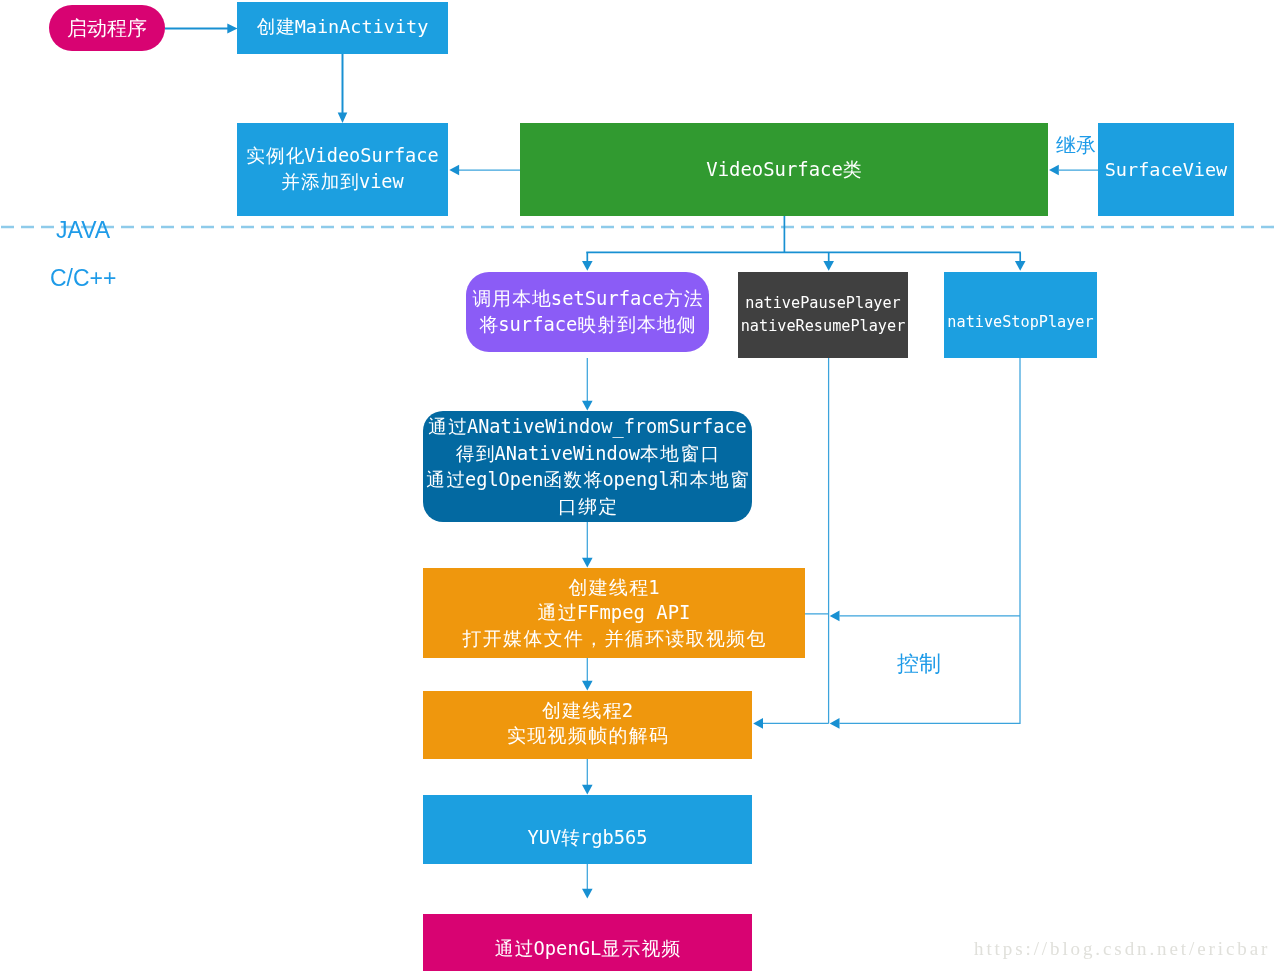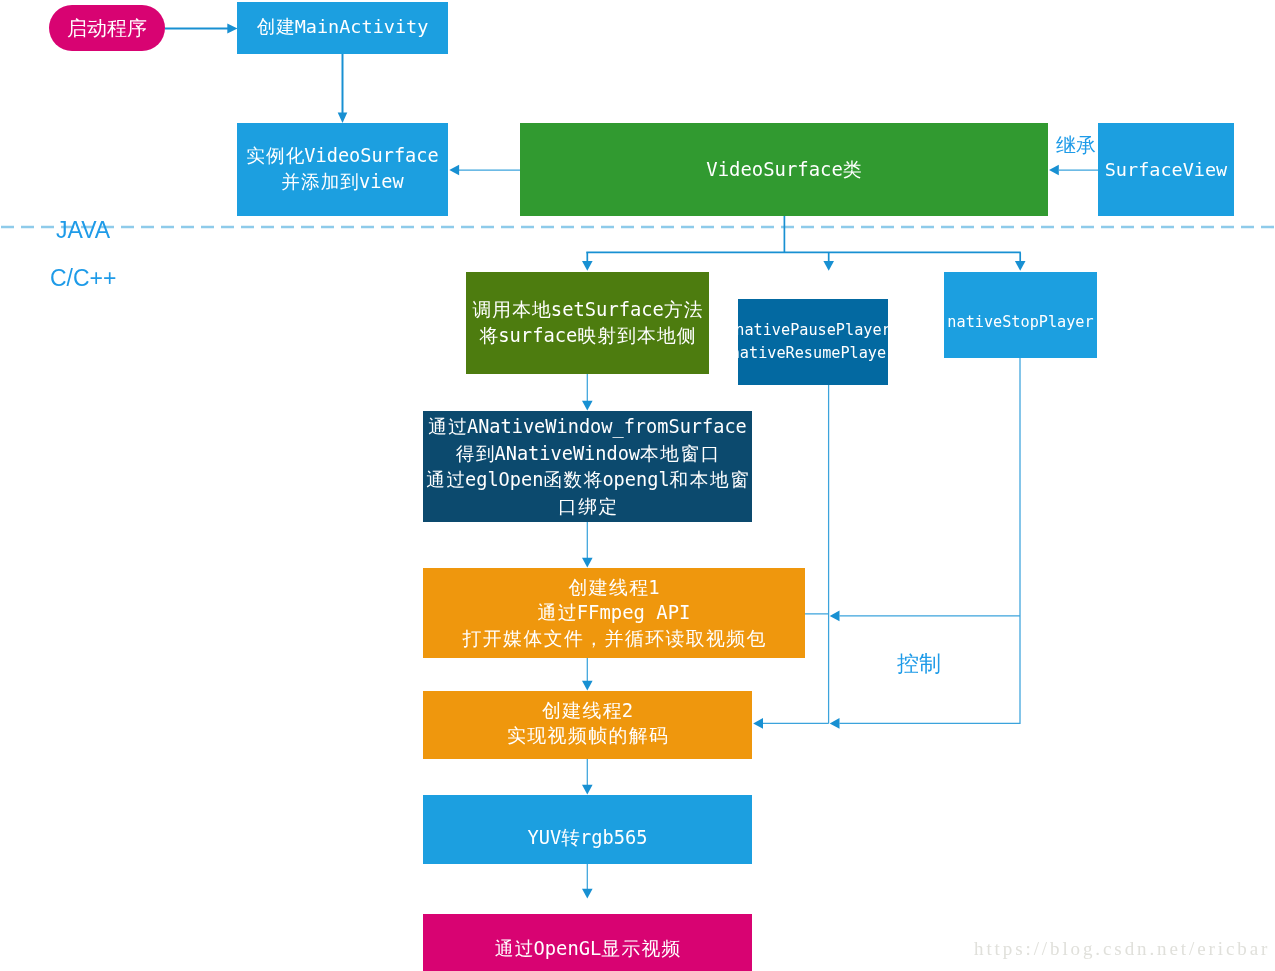--- a/index.html
+++ b/index.html
@@ -70,32 +70,32 @@
 <div class="node" style="left:237px;top:123px;width:211px;height:93px;background:#1c9fe0;font-size:18.6px;line-height:26px;--cjkls:1.1px;padding-bottom:1.0px;padding-top:0px;">
       <span class="ln"><span class="cjk">实例化</span>VideoSurface</span>
       <span class="ln"><span class="cjk">并添加到</span>view</span>
     </div>
 <div class="node" style="left:520px;top:123px;width:528px;height:93px;background:#319a30;font-size:18.9px;line-height:24px;--cjkls:1.0px;padding-bottom:2px;padding-top:0px;">
       <span class="ln">VideoSurface<span class="cjk">类</span></span>
     </div>
 <div class="node" style="left:1098px;top:123px;width:136px;height:93px;background:#1c9fe0;font-size:18.5px;line-height:24px;--cjkls:1.0px;padding-bottom:0px;padding-top:0px;">
       <span class="ln">SurfaceView</span>
     </div>
-<div class="node" style="left:466px;top:272px;width:243px;height:102px;background:#4d7c0f;font-size:18.8px;line-height:26.5px;--cjkls:1.1px;padding-bottom:0px;padding-top:0px;">
+<div class="node" style="left:466px;top:272px;width:243px;height:80px;background:#8b5cf6;font-size:18.8px;line-height:26.5px;--cjkls:1.1px;padding-bottom:0px;padding-top:0px;border-radius:23px;">
       <span class="ln"><span class="cjk">调用本地</span>setSurface<span class="cjk">方法</span></span>
       <span class="ln"><span class="cjk">将</span>surface<span class="cjk">映射到本地侧</span></span>
     </div>
-<div class="node" style="left:738px;top:272px;width:150px;height:86px;background:#0369a1;font-size:15.2px;line-height:23px;--cjkls:0px;padding-bottom:1.0px;padding-top:0px;margin-top:27px;">
+<div class="node" style="left:738px;top:272px;width:170px;height:86px;background:#404040;font-size:15.2px;line-height:23px;--cjkls:0px;padding-bottom:1.0px;padding-top:0px;">
       <span class="ln">nativePausePlayer</span>
       <span class="ln">nativeResumePlayer</span>
     </div>
 <div class="node" style="left:944px;top:272px;width:153px;height:86px;background:#1c9fe0;font-size:15.2px;line-height:26px;--cjkls:0px;padding-bottom:1.0px;padding-top:14px;">
       <span class="ln">nativeStopPlayer</span>
     </div>
-<div class="node" style="left:423px;top:411px;width:329px;height:111px;background:#0c4a6e;font-size:18.6px;line-height:26.7px;--cjkls:1.6px;padding-bottom:0px;padding-top:1.6px;">
+<div class="node" style="left:423px;top:411px;width:329px;height:111px;background:#0369a1;font-size:18.6px;line-height:26.7px;--cjkls:1.6px;padding-bottom:0px;padding-top:1.6px;border-radius:20px;">
       <span class="ln"><span class="cjk">通过</span>ANativeWindow_fromSurface</span>
       <span class="ln"><span class="cjk">得到</span>ANativeWindow<span class="cjk">本地窗口</span></span>
       <span class="ln"><span class="cjk">通过</span>eglOpen<span class="cjk">函数将</span>opengl<span class="cjk">和本地窗</span></span>
       <span class="ln"><span class="cjk">口绑定</span></span>
     </div>
 <div class="node" style="left:423px;top:568px;width:382px;height:90px;background:#ef970d;font-size:18.9px;line-height:25.4px;--cjkls:1.4px;padding-bottom:0px;padding-top:0px;">
       <span class="ln"><span class="cjk">创建线程</span>1</span>
       <span class="ln"><span class="cjk">通过</span>FFmpeg API</span>
       <span class="ln"><span class="cjk">打开媒体文件，并循环读取视频包</span></span>
     </div>

